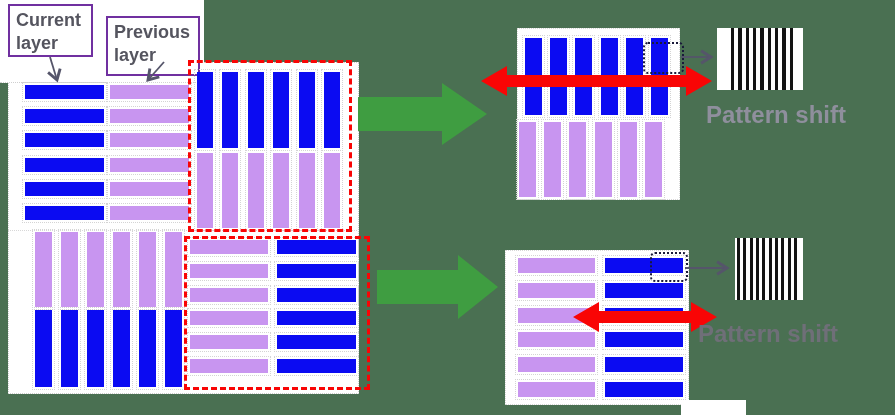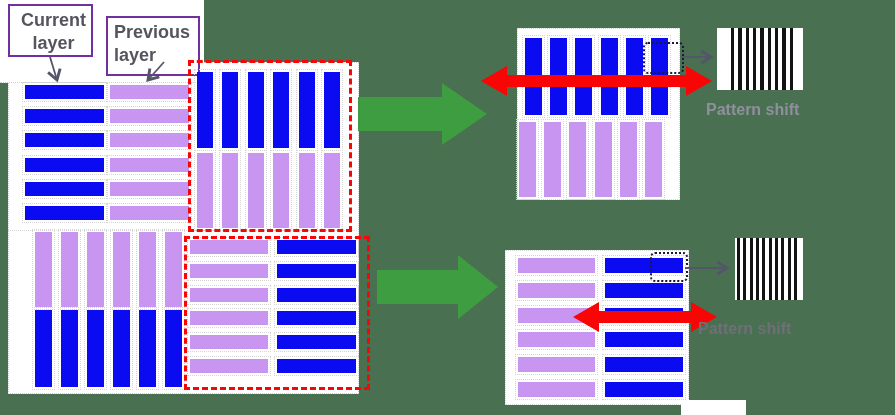--- a/index.html
+++ b/index.html
@@ -10,21 +10,21 @@
   #main-block{left:8px;top:62px;width:349px;height:330px;z-index:1;border:1px dotted #cfcfcf;}
   #mid-dotted-line{position:absolute;left:8px;top:230px;width:349px;height:0;border-top:1px dotted #d8d8d8;z-index:3;}
   #detail-top-block{left:517px;top:28px;width:161px;height:170px;z-index:1;border:1px dotted #d8d8d8;}
   #detail-bottom-block{left:505px;top:250px;width:182px;height:153px;z-index:1;border:1px dotted #d8d8d8;}
   #detail-bottom-extra{left:681px;top:400px;width:65px;height:15px;z-index:1;}
 
   
   .label-box{position:absolute;border:2px solid var(--label_box_border,#7030a0);z-index:6;
              color:var(--label_text,#55555f);font-size:18px;font-weight:700;line-height:1.25;
              padding:3px 0 0 6px;box-sizing:border-box;}
-  #current-layer-box{left:8px;top:4px;width:85px;height:53px;text-align:center;}
+  #current-layer-box{left:8px;top:4px;width:85px;height:53px;}
   #previous-layer-box{left:106px;top:16px;width:94px;height:60px;}
 
   
   .bars-col{position:absolute;display:flex;flex-direction:column;justify-content:space-between;z-index:10;}
   .bars-row{position:absolute;display:flex;flex-direction:row;justify-content:space-between;z-index:10;}
   .bars-col > .bar{width:100%;height:14px;outline:1px dotted #d4d4d4;outline-offset:2px;}
   .bars-row > .bar{height:100%;width:16px;outline:1px dotted #d4d4d4;outline-offset:2px;}
 
   #g-ov-tl-current{left:25px;top:85px;width:79px;height:135px;}
   #g-ov-tl-previous{left:110px;top:85px;width:79px;height:135px;}
@@ -69,21 +69,21 @@
   
   .zebra{position:absolute;background:#fff;z-index:5;}
   .zebra-stripes{position:absolute;top:0;bottom:0;display:flex;flex-direction:row;justify-content:space-between;}
   .zebra-stripes > .bar{width:3.4px;height:100%;}
   #moire-top{left:717px;top:28px;width:86px;height:62px;}
   #moire-top .zebra-stripes{left:14px;right:10px;}
   #moire-bottom{left:735px;top:238px;width:68px;height:62px;}
   #moire-bottom .zebra-stripes{left:2px;right:6px;}
   #moire-bottom .bar{width:3px;}
 
-  .pattern-shift-text{position:absolute;font-size:16px;font-weight:700;white-space:nowrap;z-index:50;}
+  .pattern-shift-text{position:absolute;font-size:24px;font-weight:700;white-space:nowrap;z-index:50;}
   #pattern-shift-top-label{left:706px;top:101px;color:var(--pattern_shift_top_text,#8f8f9d);}
   #pattern-shift-bottom-label{left:698px;top:320px;color:var(--pattern_shift_bottom_text,#6f6f78);}
 
   #overlay{position:absolute;left:0;top:0;z-index:40;pointer-events:none;}
   .connector-line{stroke:var(--connector,#55556a);stroke-width:1.8;fill:none;}
 </style>
 </head>
 <body>
 
 <div id="canvas">

